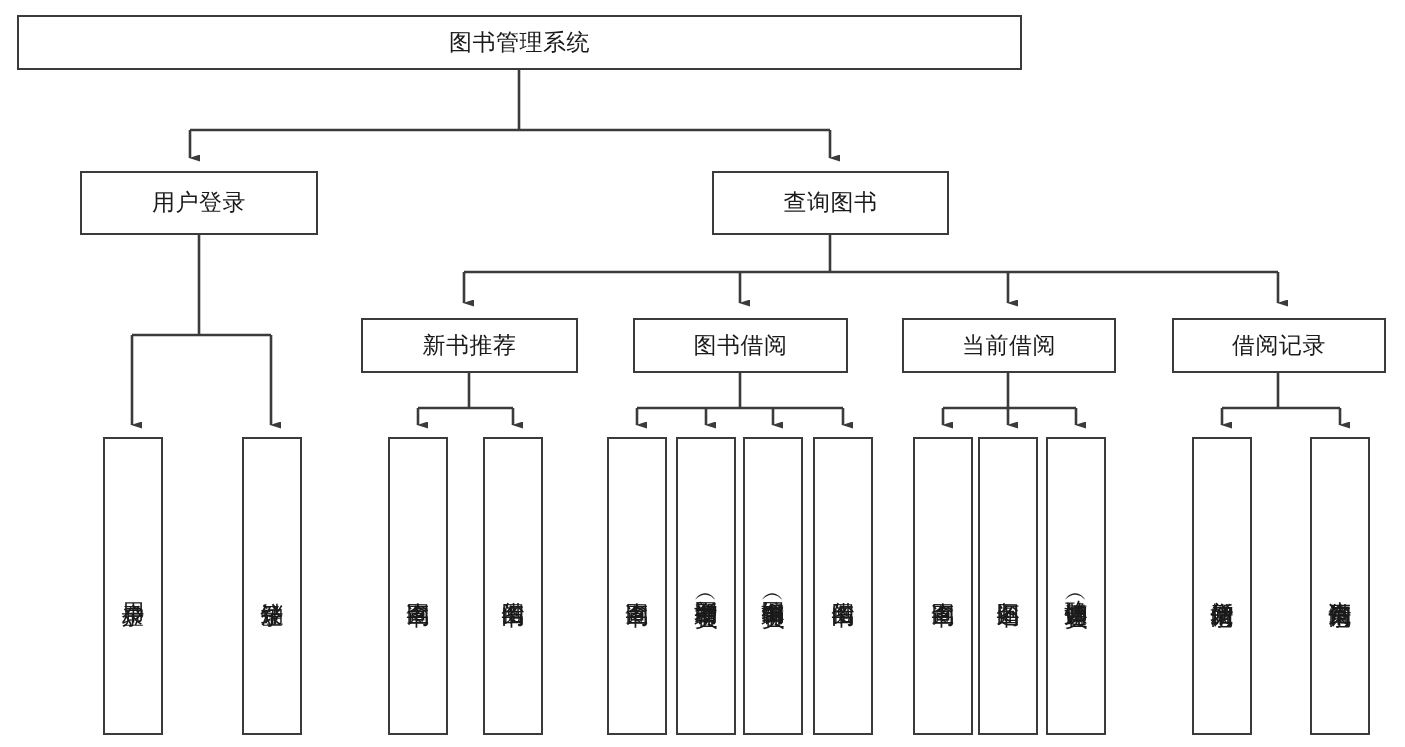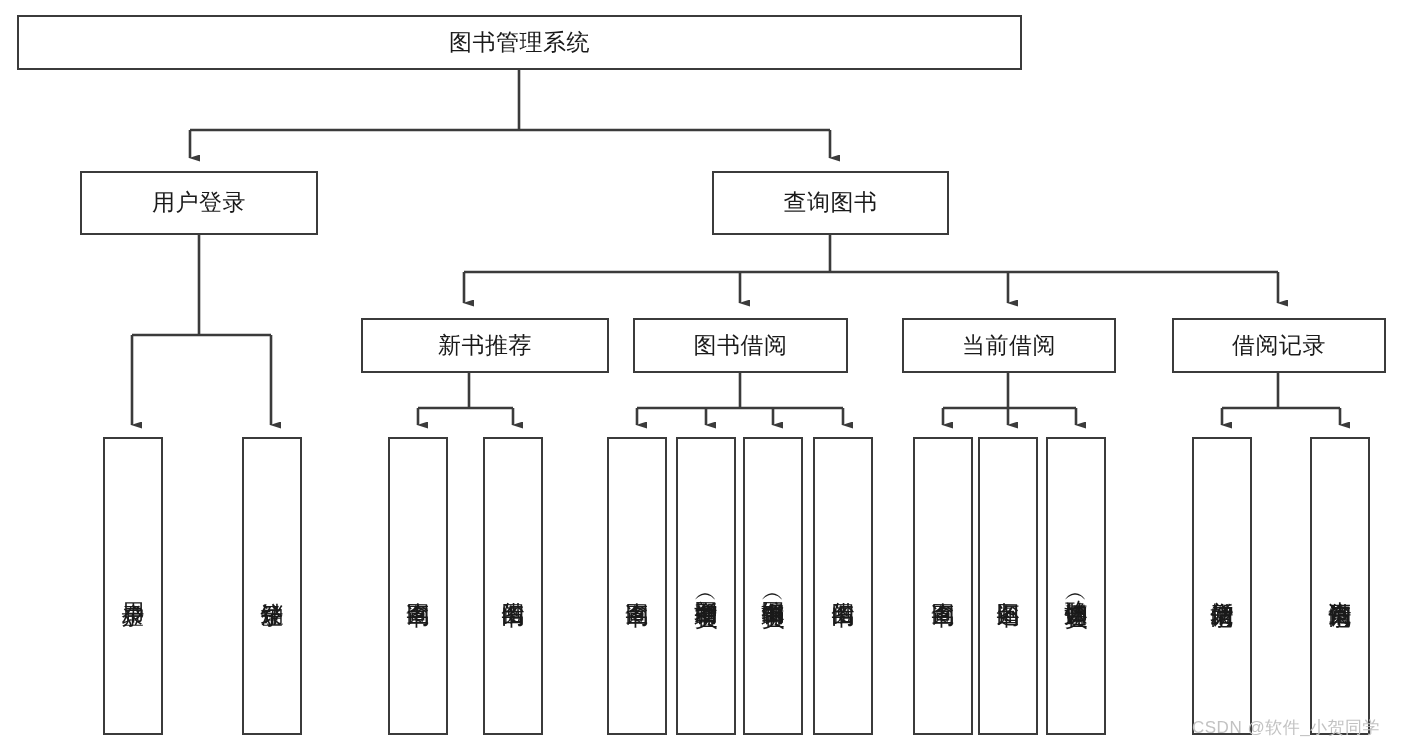--- a/index.html
+++ b/index.html
@@ -124,21 +124,21 @@
     <span>图书管理系统</span>
   </div>
 
   <div class="node horizontal" style="left:80px; top:171px; width:238px; height:64px;">
     <span>用户登录</span>
   </div>
   <div class="node horizontal" style="left:712px; top:171px; width:237px; height:64px;">
     <span>查询图书</span>
   </div>
 
-  <div class="node horizontal" style="left:361px; top:318px; width:248px; height:55px;">
+  <div class="node horizontal" style="left:361px; top:318px; width:217px; height:55px;">
     <span>新书推荐</span>
   </div>
   <div class="node horizontal" style="left:633px; top:318px; width:215px; height:55px;justify-content:center;">
     <span>图书借阅</span>
   </div>
   <div class="node horizontal" style="left:1172px; top:318px; width:214px; height:55px;">
     <span>借阅记录</span>
   </div>
   <div class="node horizontal" style="left:902px; top:318px; width:214px; height:55px;">
     <span>当前借阅</span>
@@ -181,15 +181,14 @@
     <span class="vlabel">确认归还（管理员）</span>
   </div>
 
   <div class="node vertical" style="left:1192px; top:437px; width:60px; height:298px;">
     <span class="vlabel">新增借阅记录</span>
   </div>
   <div class="node vertical" style="left:1310px; top:437px; width:60px; height:298px;">
     <span class="vlabel">查询借阅记录</span>
   </div>
 
-  <div class="watermark" style="left:1192px; top:716px;">CSDN @软件_小贺同学</div>
 
 </div>
 
 </body></html>

